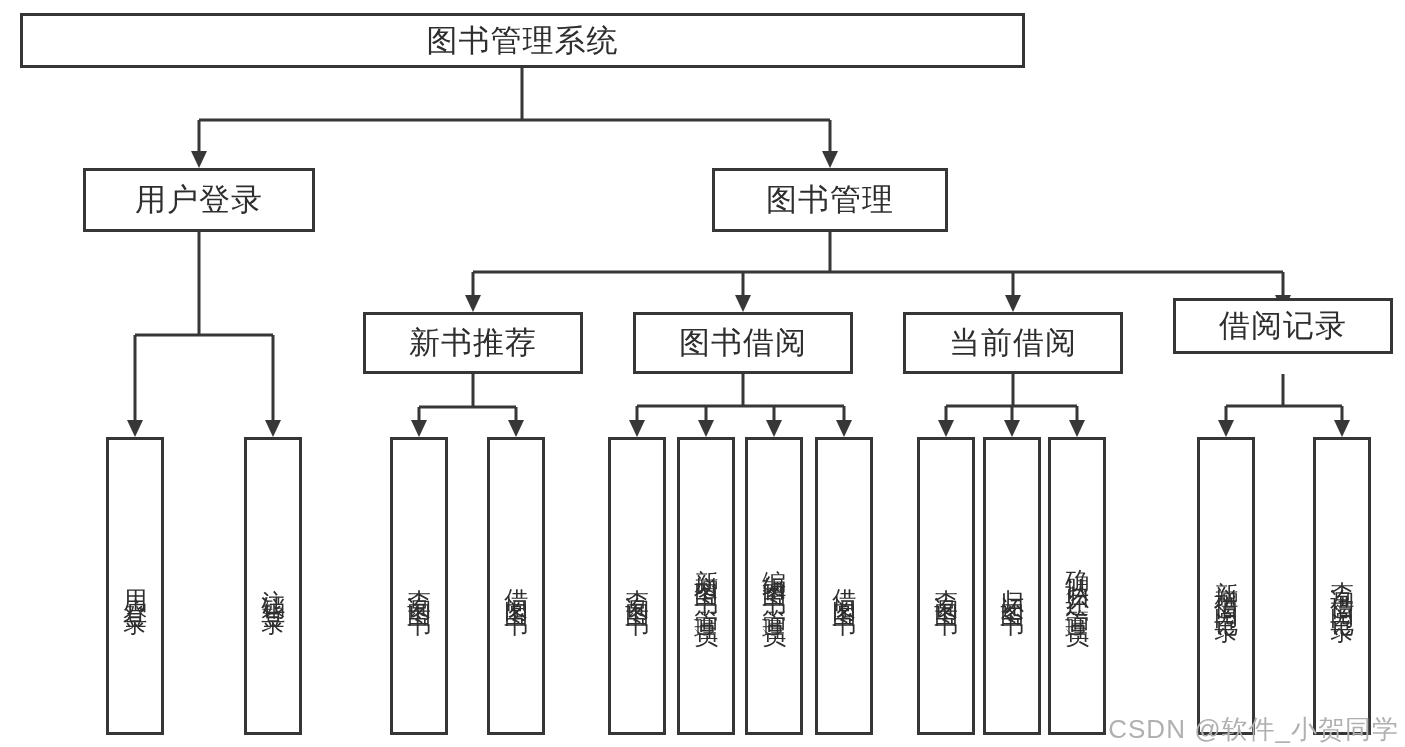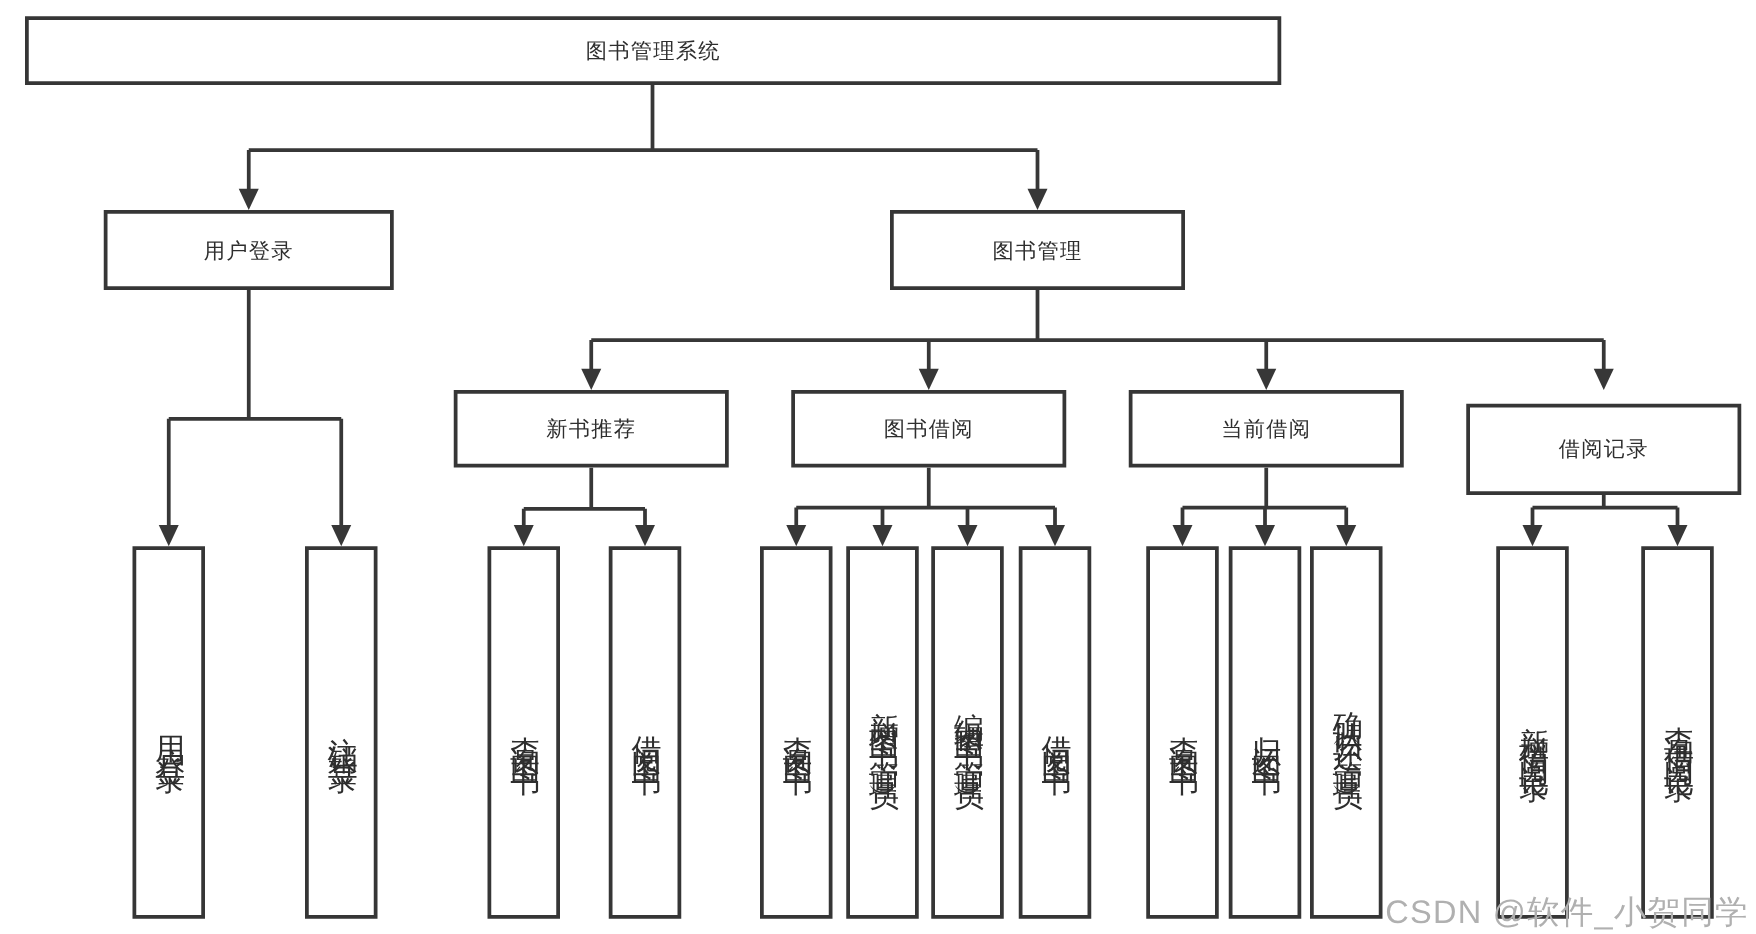--- a/index.html
+++ b/index.html
@@ -24,21 +24,21 @@
   .connectors path{stroke:currentColor;stroke-width:3;fill:none;}
   .connectors polygon{fill:currentColor;stroke:none;}
   .node{
     position:absolute;
     box-sizing:border-box;
     background:var(--background);
     border:3px solid var(--box-border);
     color:var(--text);
     display:flex;align-items:center;justify-content:center;
   }
-  .hnode{font-size:17px;letter-spacing:1px;white-space:nowrap;}
+  .hnode{font-size:31px;letter-spacing:1px;white-space:nowrap;}
   .leaf{width:58px;top:437px;height:298px;}
   .vtext{
     writing-mode:vertical-rl;
     text-orientation:mixed;
     font-size:24px;
     line-height:1.1;
     letter-spacing:0.33em;
     white-space:nowrap;
   }
   .watermark{
@@ -113,21 +113,21 @@
 
   <div class="node hnode" style="left:712px;top:168px;width:236px;height:64px">
     <span>图书管理</span>
   </div>
   <div class="node hnode" style="left:633px;top:312px;width:220px;height:62px">
     <span>图书借阅</span>
   </div>
   <div class="node hnode" style="left:903px;top:312px;width:220px;height:62px">
     <span>当前借阅</span>
   </div>
-  <div class="node hnode" style="left:1173px;top:323px;width:220px;height:73px">
+  <div class="node hnode" style="left:1173px;top:298px;width:220px;height:56px">
     <span>借阅记录</span>
   </div>
 
   <div class="node leaf" style="left:106px">
     <span class="vtext">用户登录</span>
   </div>
   <div class="node leaf" style="left:244px">
     <span class="vtext">注销登录</span>
   </div>
 

